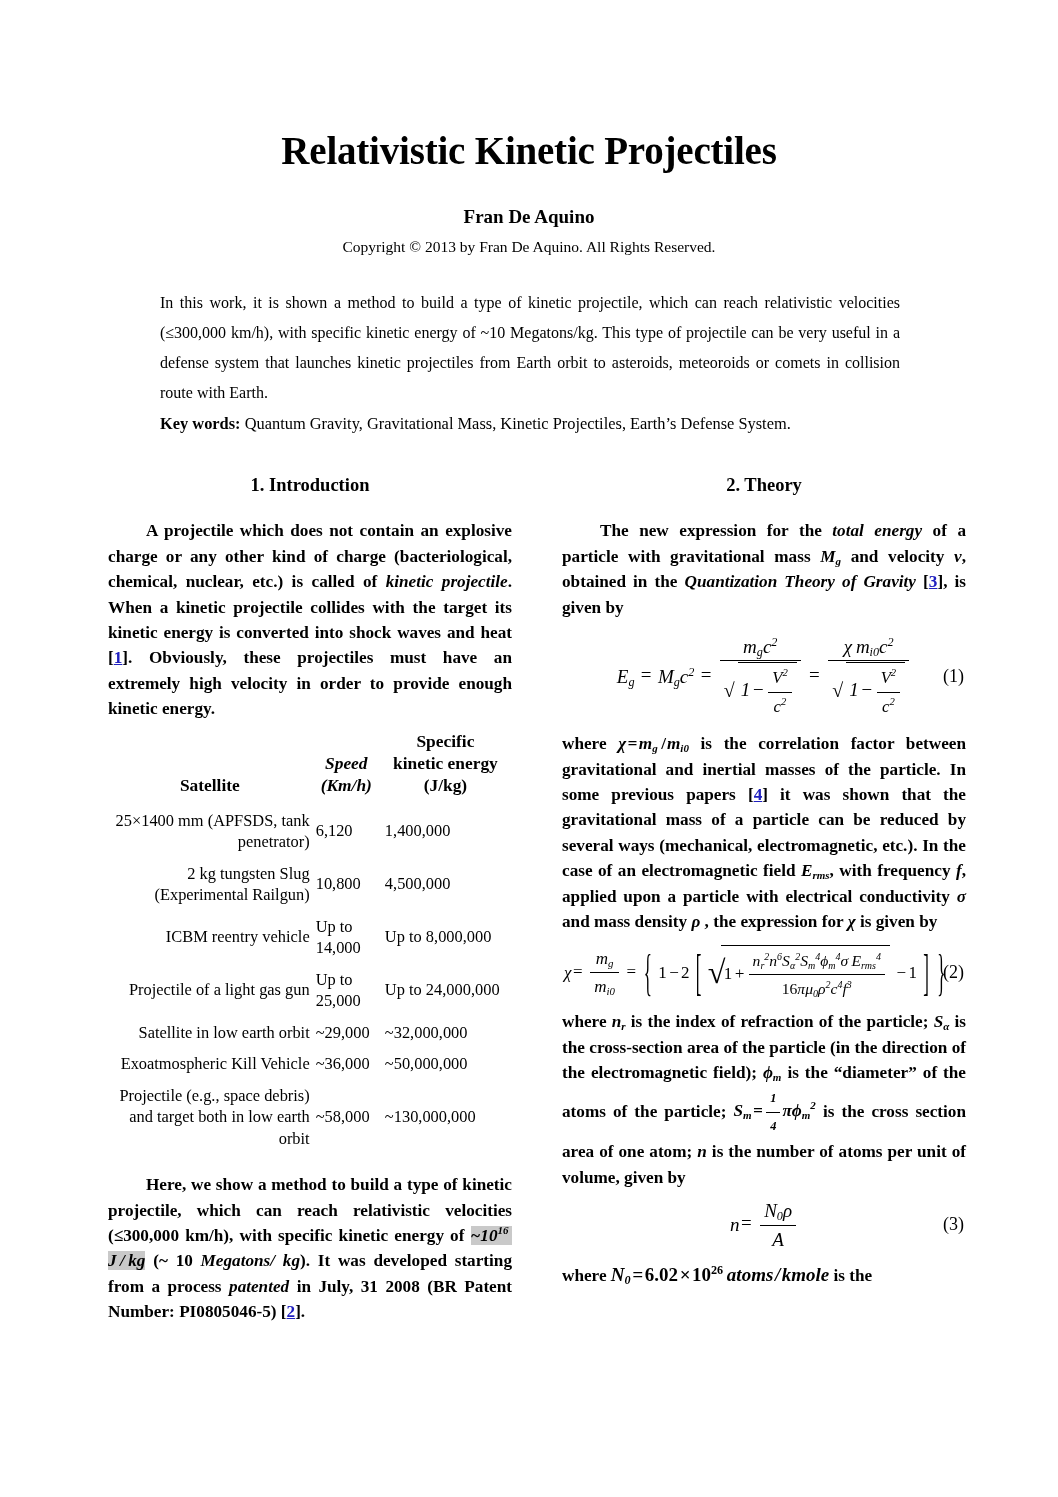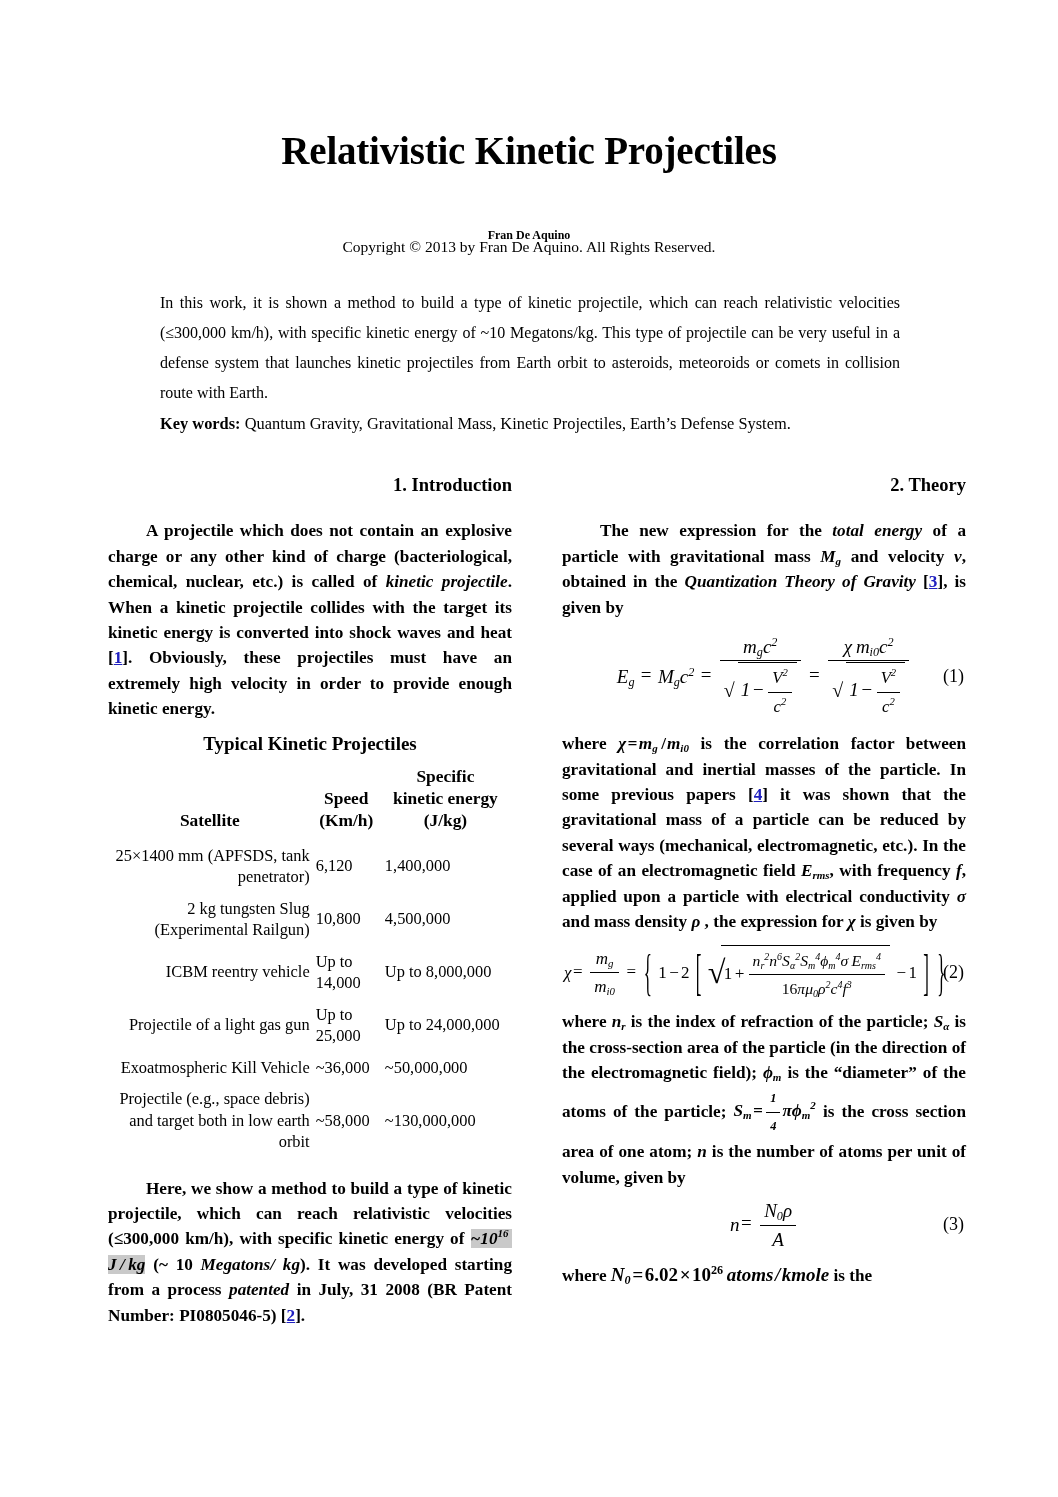--- a/index.html
+++ b/index.html
@@ -28,23 +28,23 @@
     text-align: center;
     font-size: 39px;
     font-weight: bold;
     letter-spacing: -0.2px;
     line-height: 1.05;
   }
   .author {
     position: absolute;
     left: 0;
     right: 0;
-    top: 228px;
-    text-align: center;
-    font-size: 12px;
+    top: 206px;
+    text-align: center;
+    font-size: 19px;
     font-weight: bold;
   }
   .copyright {
     position: absolute;
     left: 0;
     right: 0;
     top: 238px;
     text-align: center;
     font-size: 15.5px;
   }
@@ -80,21 +80,21 @@
     text-align: justify;
     text-justify: inter-word;
   }
   .col-left  { left: 108px; }
   .col-right { left: 562px; }
 
   .sec-head {
     font-size: 18.5px;
     font-weight: bold;
     margin: 0 0 20px 0;
-    text-align: right;
+    text-align: center;
   }
   p.body {
     margin: 0 0 0 0;
     text-indent: 38px;
     font-weight: bold;
   }
 
   .ital { font-style: italic; }
   .cite {
     color: #2020c0;
@@ -124,21 +124,21 @@
     font-size: 17.4px;
     line-height: 22px;
     vertical-align: bottom;
     padding: 2px 2px 9px 2px;
     text-align: center;
   }
   table.ktable th.c-name {
     text-align: center;
     width: 208px;
   }
-  table.ktable th.c-speed { width: 66px; }
+  table.ktable th.c-speed { width: 66px; font-style: italic; }
   table.ktable th.c-energy { width: 128px; }
   table.ktable td {
     vertical-align: middle;
     padding: 5px 2px 5px 2px;
   }
   table.ktable td.c-name  { text-align: right; margin-top: 8px; }
   table.ktable td.c-speed { text-align: left; padding-left: 4px;}
   table.ktable td.c-energy{ text-align: left; padding-left: 4px;}
 
   
@@ -233,21 +233,20 @@
   <div class="keywords">
     <b>Key words:</b><span> Quantum Gravity, Gravitational Mass, Kinetic Projectiles, Earth’s Defense System.</span>
   </div>
 
   <div class="col col-left">
 
     <div class="sec-head">1. Introduction</div>
 
     <p class="body"><span>A projectile which does not contain an explosive charge or any other kind of charge (bacteriological, chemical, nuclear, etc.) is called of </span><span class="ital">kinetic projectile</span><span>. When a kinetic projectile collides with the target its kinetic energy is converted into shock waves and heat [</span><a class="cite" href="#">1</a><span>]. Obviously, these projectiles must have an extremely high velocity in order to provide enough kinetic energy.</span></p>
 
-    <div class="tbl-title">Typical Kinetic Projectiles</div>
 
     <table class="ktable">
       <thead>
         <tr>
           <th class="c-name">Satellite</th>
           <th class="c-speed">
             <span>Speed</span><br>
             <span>(Km/h)</span>
           </th>
           <th class="c-energy">
@@ -270,20 +269,25 @@
         </tr>
         <tr>
           <td class="c-name">ICBM reentry vehicle</td>
           <td class="c-speed">Up to 14,000</td>
           <td class="c-energy">Up to 8,000,000</td>
         </tr>
         <tr>
           <td class="c-name">Projectile of a light gas gun</td>
           <td class="c-speed">Up to 25,000</td>
           <td class="c-energy">Up to 24,000,000</td>
+        </tr>
+        <tr>
+          <td class="c-name">Satellite in low earth orbit</td>
+          <td class="c-speed">~29,000</td>
+          <td class="c-energy">~32,000,000</td>
         </tr>
         <tr>
           <td class="c-name">Exoatmospheric Kill Vehicle</td>
           <td class="c-speed">~36,000</td>
           <td class="c-energy">~50,000,000</td>
         </tr>
         <tr>
           <td class="c-name">Projectile (e.g., space debris) and target both in low earth orbit</td>
           <td class="c-speed">~58,000</td>
           <td class="c-energy"><span>~</span><span class="bold-val">130,000,000</span></td>

